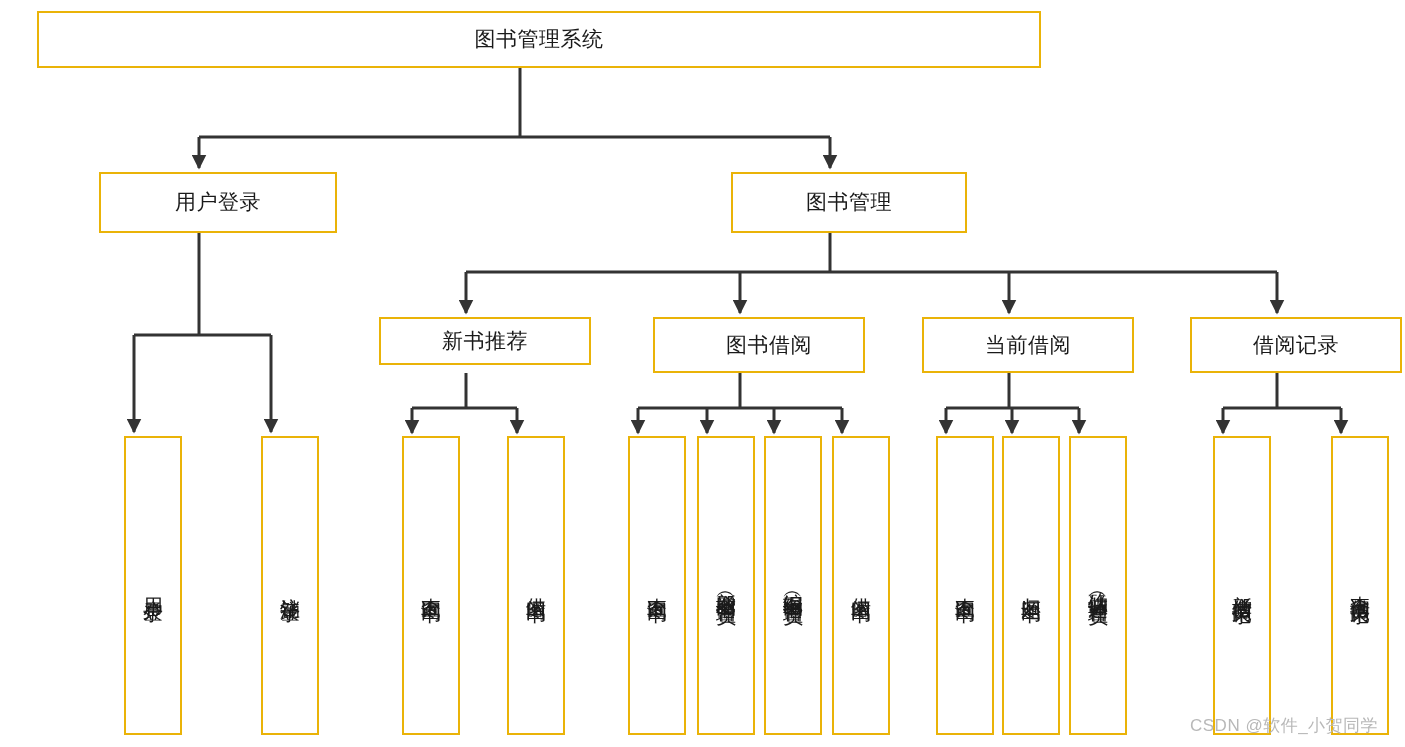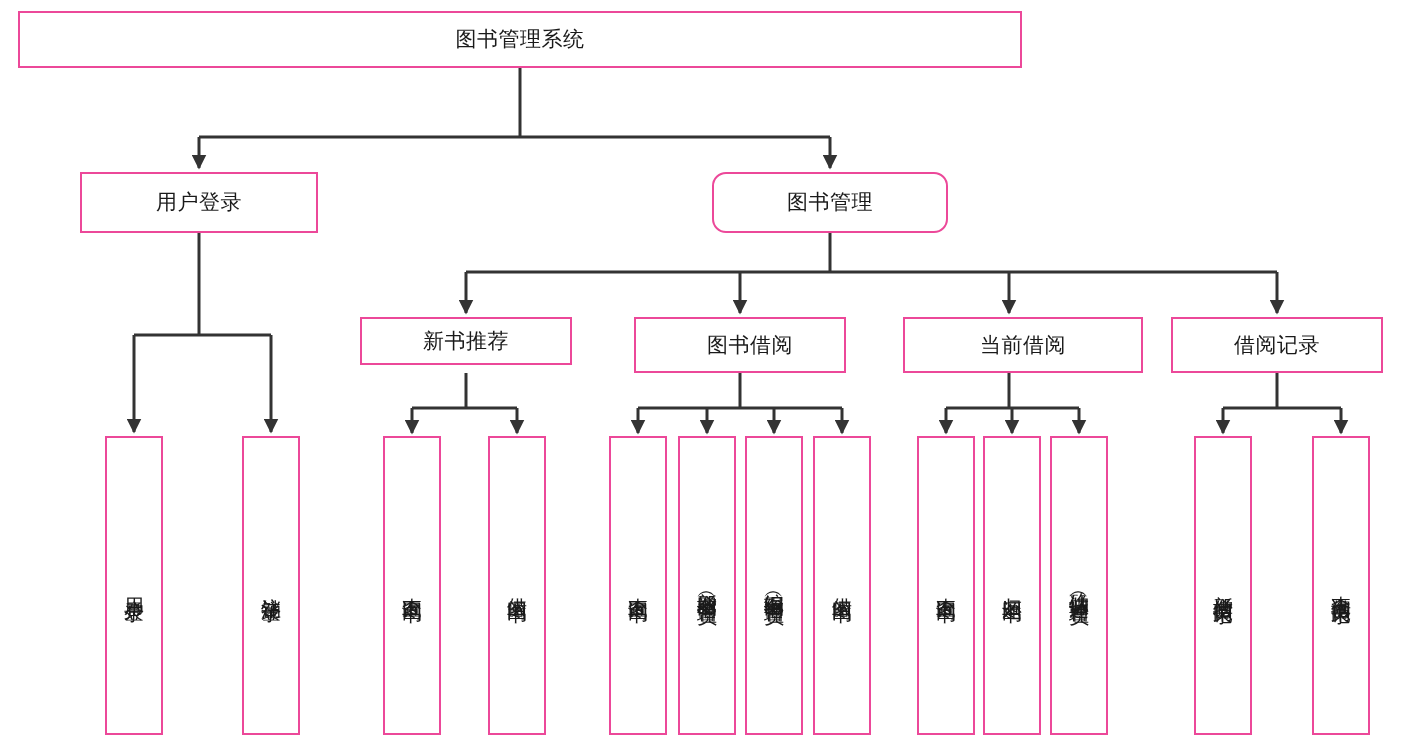--- a/index.html
+++ b/index.html
@@ -23,24 +23,25 @@
     left: 0;
     top: 0;
     width: 1405px;
     height: 747px;
     pointer-events: none;
   }
   .node {
     position: absolute;
     box-sizing: border-box;
     background: #ffffff;
-    border: 2px solid #ec4899;
+    border: 2px solid #eab308;
     display: flex;
     align-items: center;
     justify-content: center;
+    margin-left: 19px;
   }
   .node .label {
     color: #1a1a1a;
     font-size: 21px;
     line-height: 1.25;
     letter-spacing: 0.5px;
     white-space: nowrap;
     text-align: center;
   }
   .node.leaf .label {
@@ -115,31 +116,31 @@
     </g>
   </svg>
 
   <div class="node" style="left:18px; top:11px; width:1004px; height:57px;">
     <span class="label">图书管理系统</span>
   </div>
 
   <div class="node" style="left:80px; top:172px; width:238px; height:61px;">
     <span class="label">用户登录</span>
   </div>
-  <div class="node" style="left:712px; top:172px; width:236px; height:61px;border-radius:14px;">
+  <div class="node" style="left:712px; top:172px; width:236px; height:61px;">
     <span class="label">图书管理</span>
   </div>
 
   <div class="node" style="left:360px; top:317px; width:212px; height:48px;">
     <span class="label">新书推荐</span>
   </div>
   <div class="node" style="left:634px; top:317px; width:212px; height:56px;padding-left:20px;">
     <span class="label">图书借阅</span>
   </div>
-  <div class="node" style="left:903px; top:317px; width:240px; height:56px;">
+  <div class="node" style="left:903px; top:317px; width:212px; height:56px;">
     <span class="label">当前借阅</span>
   </div>
   <div class="node" style="left:1171px; top:317px; width:212px; height:56px;">
     <span class="label">借阅记录</span>
   </div>
 
   <div class="node leaf" style="left:105px; top:436px; width:58px; height:299px;">
     <span class="label">用户登录</span>
   </div>
   <div class="node leaf" style="left:242px; top:436px; width:58px; height:299px;">
@@ -176,14 +177,15 @@
     <span class="label">确认归还（管理员）</span>
   </div>
 
   <div class="node leaf" style="left:1194px; top:436px; width:58px; height:299px;">
     <span class="label">新增借阅记录</span>
   </div>
   <div class="node leaf" style="left:1312px; top:436px; width:58px; height:299px;">
     <span class="label">查询借阅记录</span>
   </div>
 
+  <div class="watermark" style="left:1190px; top:714px;">CSDN @软件_小贺同学</div>
 
 </div>
 
 </body></html>

